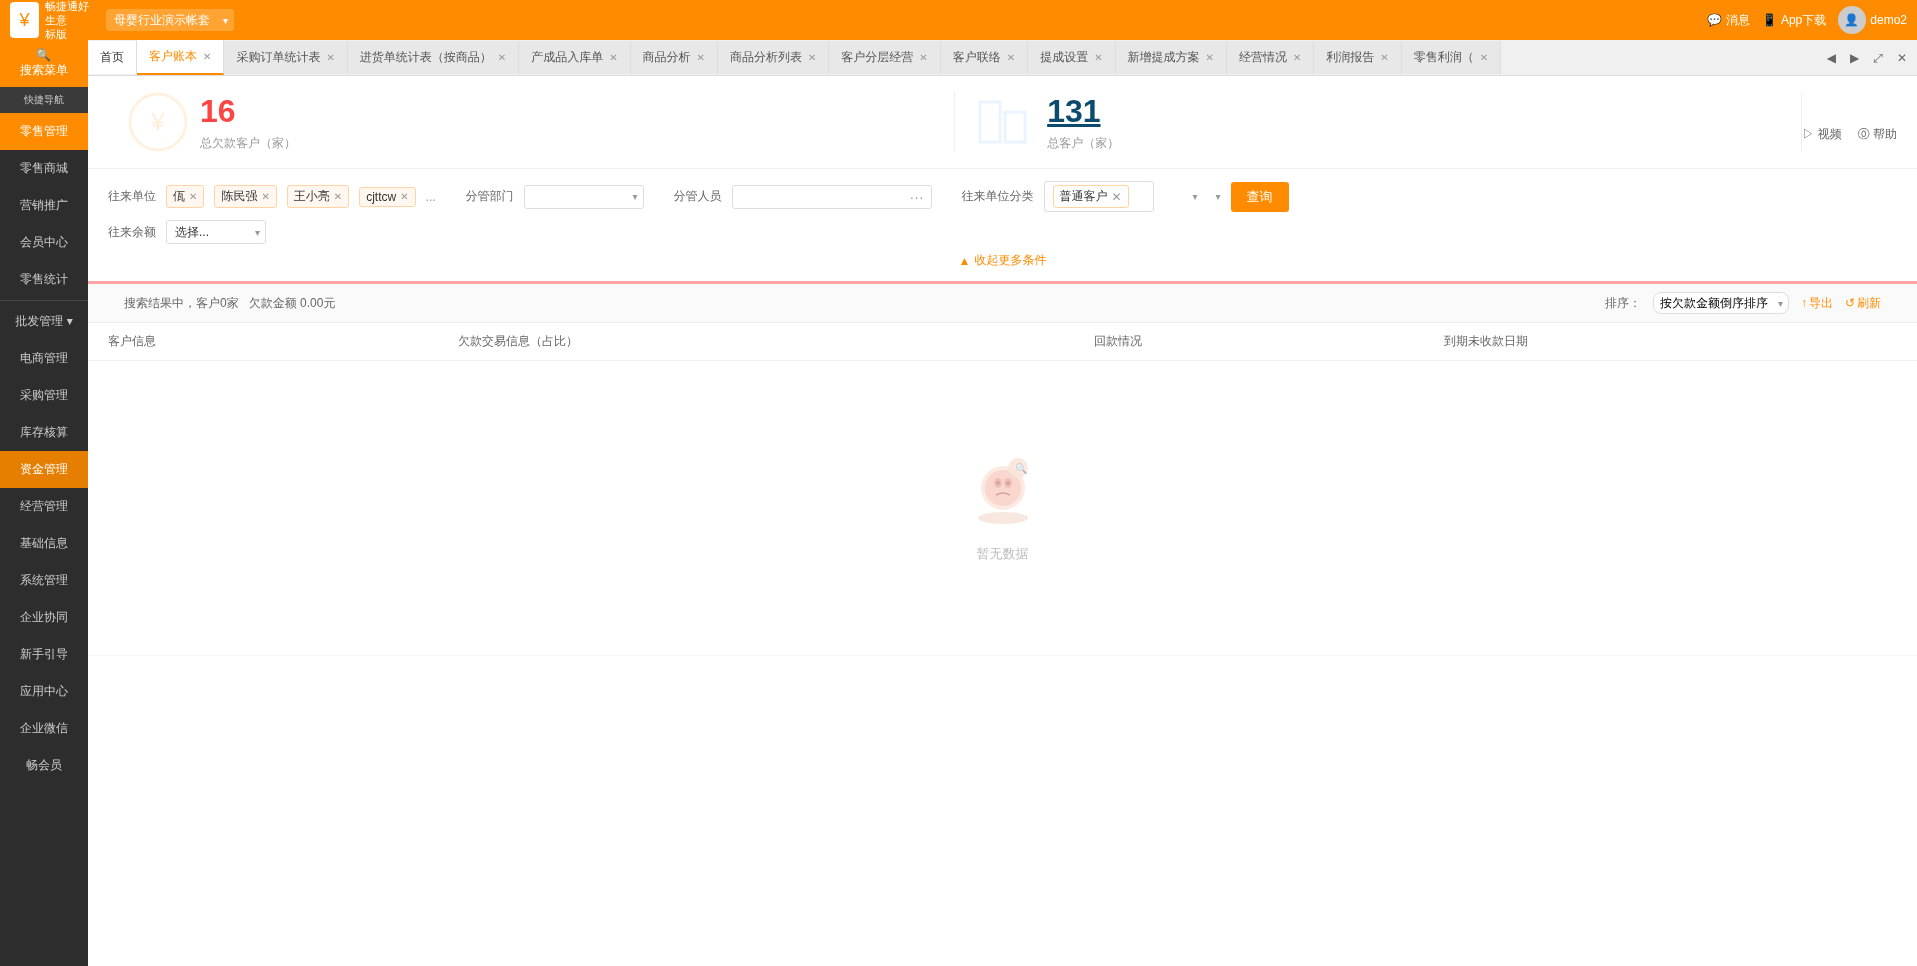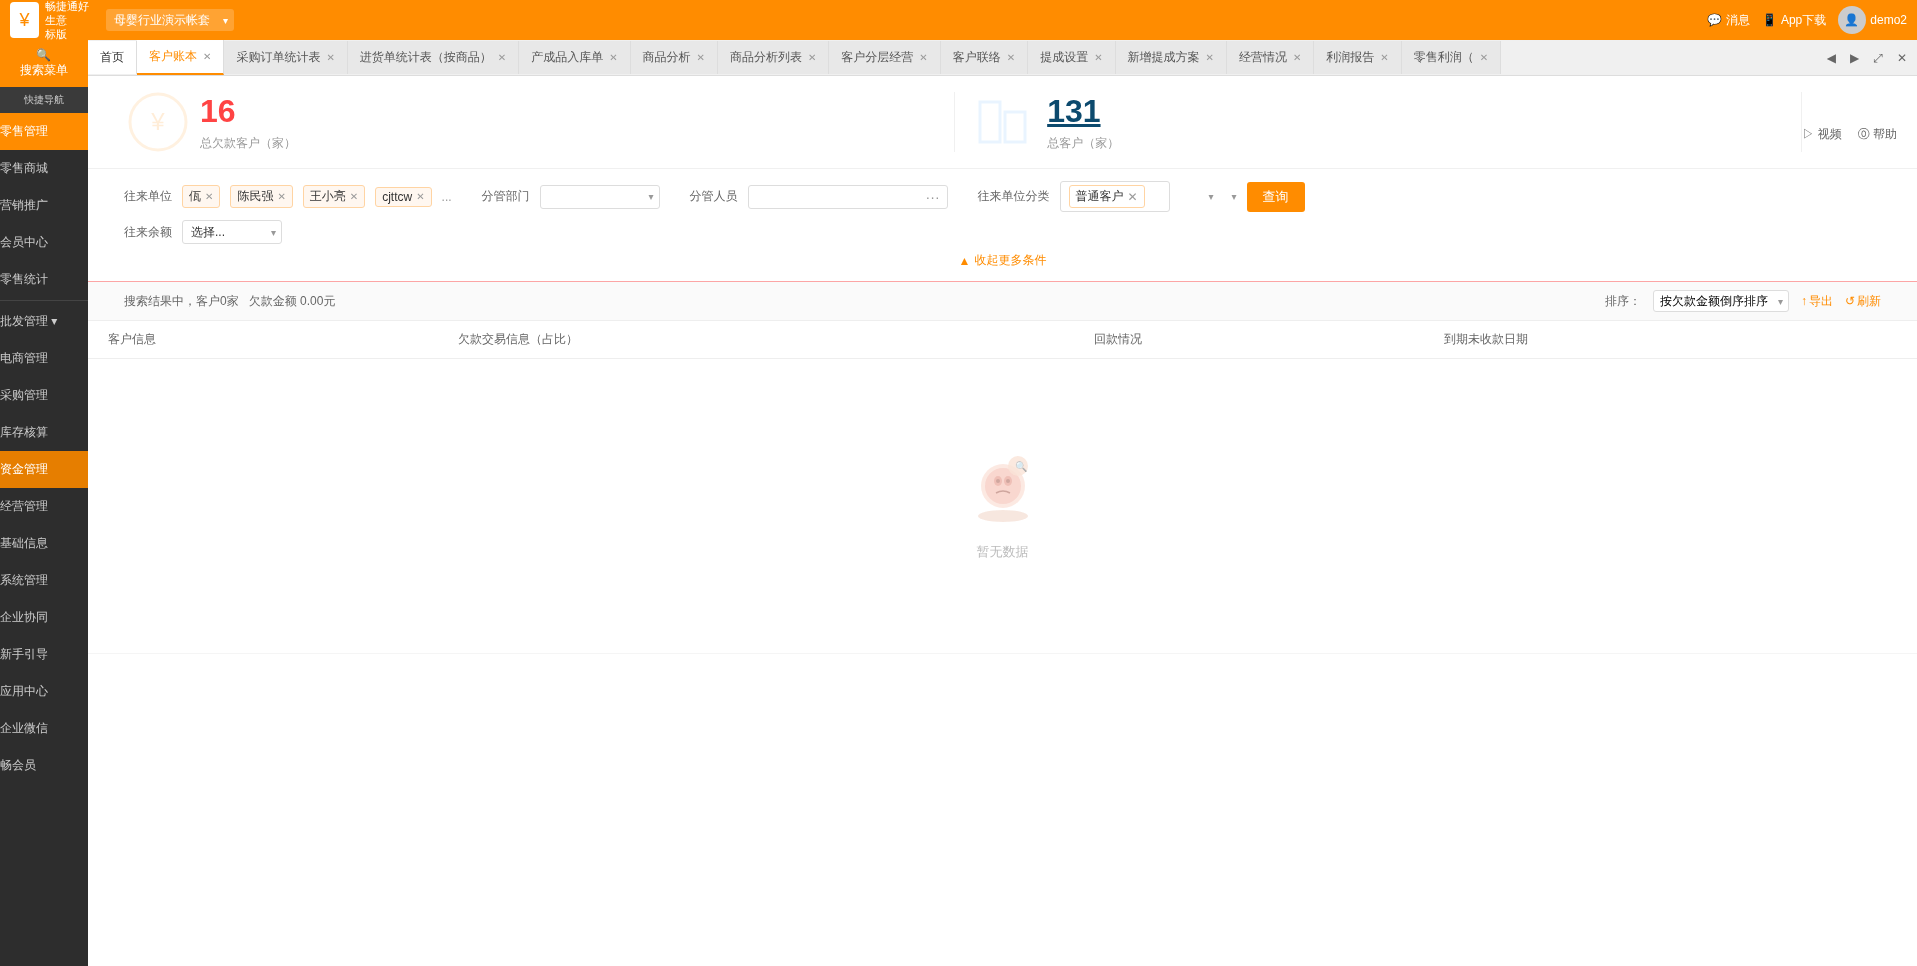--- a/index.html
+++ b/index.html
@@ -19,21 +19,21 @@
     .header-btn { display: flex; align-items: center; gap: 4px; cursor: pointer; color: white; }
     .user-avatar { width: 28px; height: 28px; border-radius: 50%; background: #ccc; overflow: hidden; display: flex; align-items: center; justify-content: center; }
 
     
     .main-layout { display: flex; flex: 1; overflow: hidden; }
 
     
     .sidebar { width: 88px; background: #2d2d2d; display: flex; flex-direction: column; overflow-y: auto; }
     .sidebar-search { background: #ff8c00; padding: 8px 0; text-align: center; color: white; font-size: 12px; cursor: pointer; }
     .sidebar-nav { background: #3a3a3a; padding: 6px 0; text-align: center; color: #ccc; font-size: 10px; cursor: pointer; }
-    .sidebar-item { padding: 10px 0; text-align: left; color: #ccc; font-size: 12px; cursor: pointer; transition: background 0.2s; }
+    .sidebar-item { padding: 10px 0; text-align: center; color: #ccc; font-size: 12px; cursor: pointer; transition: background 0.2s; }
     .sidebar-item.active { background: #ff8c00; color: white; }
     .sidebar-item.active-sub { background: #e67e00; color: white; }
     .sidebar-divider { height: 1px; background: #444; margin: 2px 0; }
 
     
     .content-area { flex: 1; display: flex; flex-direction: column; overflow: hidden; }
 
     
     .tab-bar { background: #f0f0f0; display: flex; align-items: center; border-bottom: 1px solid #ddd; min-height: 36px; overflow: hidden; }
     .tab-item { display: flex; align-items: center; padding: 8px 12px; font-size: 12px; cursor: pointer; border-right: 1px solid #ddd; white-space: nowrap; background: #e8e8e8; color: #555; }
@@ -56,40 +56,40 @@
     .stat-icon.blue { color: #4da6ff; }
     .stat-info { display: flex; flex-direction: column; }
     .stat-number { font-size: 32px; font-weight: bold; color: #ff4444; line-height: 1.2; }
     .stat-number.negative { color: #ff4444; }
     .stat-number.black { color: #0c4a6e; text-decoration: underline; }
     .stat-label { font-size: 12px; color: #999; margin-top: 4px; }
     .stat-top-right { margin-left: auto; display: flex; gap: 16px; font-size: 12px; color: #666; }
     .stat-top-right span { cursor: pointer; }
 
     
-    .filter-area { background: white; padding: 12px 36px; border-bottom: 1px solid #fca5a5; }
+    .filter-area { background: white; padding: 12px 20px; border-bottom: 3px solid #fca5a5; }
     .filter-row { display: flex; align-items: center; gap: 10px; margin-bottom: 8px; flex-wrap: wrap; }
     .filter-label { font-size: 12px; color: #666; white-space: nowrap; }
     .filter-tag { display: inline-flex; align-items: center; background: #fff7f0; border: 1px solid #ffd4a3; border-radius: 3px; padding: 2px 6px; font-size: 12px; gap: 4px; }
     .filter-tag .remove { color: #999; cursor: pointer; font-size: 10px; }
     .filter-more { color: #999; cursor: pointer; font-size: 12px; }
     .filter-select { border: 1px solid #ddd; border-radius: 3px; padding: 4px 24px 4px 8px; font-size: 12px; color: #333; background: white; cursor: pointer; appearance: none; min-width: 120px; }
     .filter-select-wrap { position: relative; display: inline-flex; align-items: center; }
     .filter-select-wrap::after { content: '▾'; position: absolute; right: 6px; color: #999; pointer-events: none; font-size: 10px; }
     .filter-input-wrap { position: relative; display: inline-flex; align-items: center; }
     .filter-input { border: 1px solid #ddd; border-radius: 3px; padding: 4px 30px 4px 8px; font-size: 12px; min-width: 200px; }
     .filter-input-dots { position: absolute; right: 8px; color: #999; cursor: pointer; font-size: 14px; }
     .collapse-btn { display: flex; align-items: center; gap: 4px; color: #ff8c00; cursor: pointer; font-size: 12px; justify-content: center; margin-top: 4px; }
 
     
     .result-bar { display: flex; align-items: center; justify-content: space-between; padding: 8px 36px; background: #fafafa; border-bottom: 1px solid #eee; font-size: 12px; color: #666; }
     .result-bar-right { display: flex; align-items: center; gap: 12px; }
     .sort-select-wrap { position: relative; display: inline-flex; align-items: center; }
     .sort-select-wrap::after { content: '▾'; position: absolute; right: 6px; color: #999; pointer-events: none; font-size: 10px; }
-    .sort-select { border: 1px solid #ddd; border-radius: 3px; padding: 3px 20px 3px 6px; font-size: 12px; appearance: none; background: white; }
+    .sort-select { border: 1px solid #ddd; border-radius: 8px; padding: 3px 20px 3px 6px; font-size: 12px; appearance: none; background: white; }
     .action-btn { color: #ff8c00; cursor: pointer; font-size: 12px; display: flex; align-items: center; gap: 2px; }
 
     
     .data-table { width: 100%; border-collapse: collapse; }
     .data-table th { padding: 10px 20px; text-align: left; font-size: 12px; font-weight: normal; color: #666; background: white; border-bottom: 1px solid #eee; }
     .data-table td { padding: 12px 20px; font-size: 12px; border-bottom: 1px solid #f5f5f5; }
 
     
     .empty-state { display: flex; flex-direction: column; align-items: center; justify-content: center; padding: 80px 20px; color: #ccc; }
     .empty-text { font-size: 13px; color: #bbb; }

